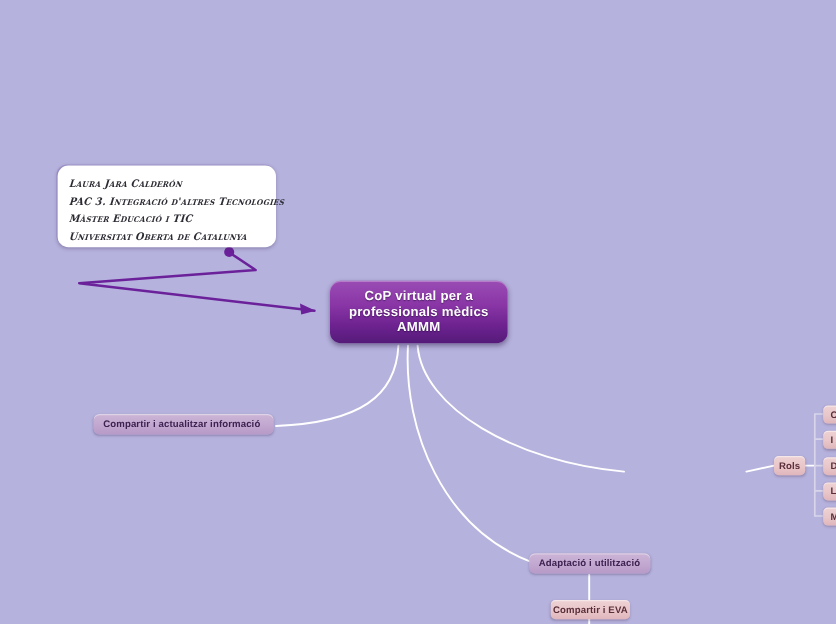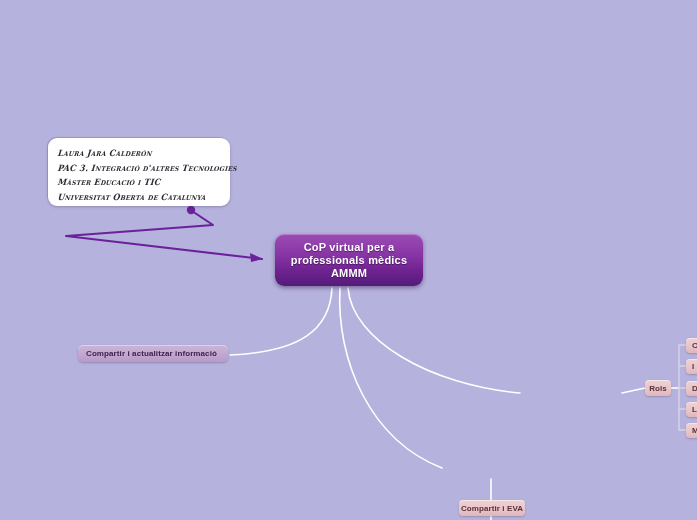--- a/index.html
+++ b/index.html
@@ -172,20 +172,23 @@
 
   <div class="root-node">
     <div class="root-label">CoP virtual per a professionals mèdics AMMM</div>
   </div>
 
   <div class="branch-node" style="left:78px; top:345px; width:150px; height:17px;">
     <span class="branch-label">Compartir i actualitzar informació</span>
   </div>
 
 
+  <div class="branch-node" style="left:441px; top:461px; width:101px; height:17px;">
+    <span class="branch-label">Adaptació i utilització</span>
+  </div>
 
   <div class="leaf-node" style="left:645px; top:380px; width:26px; height:16px; justify-content:center;">
     <span class="leaf-label">Rols</span>
   </div>
 
   <div class="leaf-node" style="left:459px; top:500px; width:66px; height:16px; justify-content:center;">
     <span class="leaf-label">Compartir i EVA</span>
   </div>
 
   <div class="leaf-node clipped" style="left:686px; top:338px; width:20px; height:15px;">

